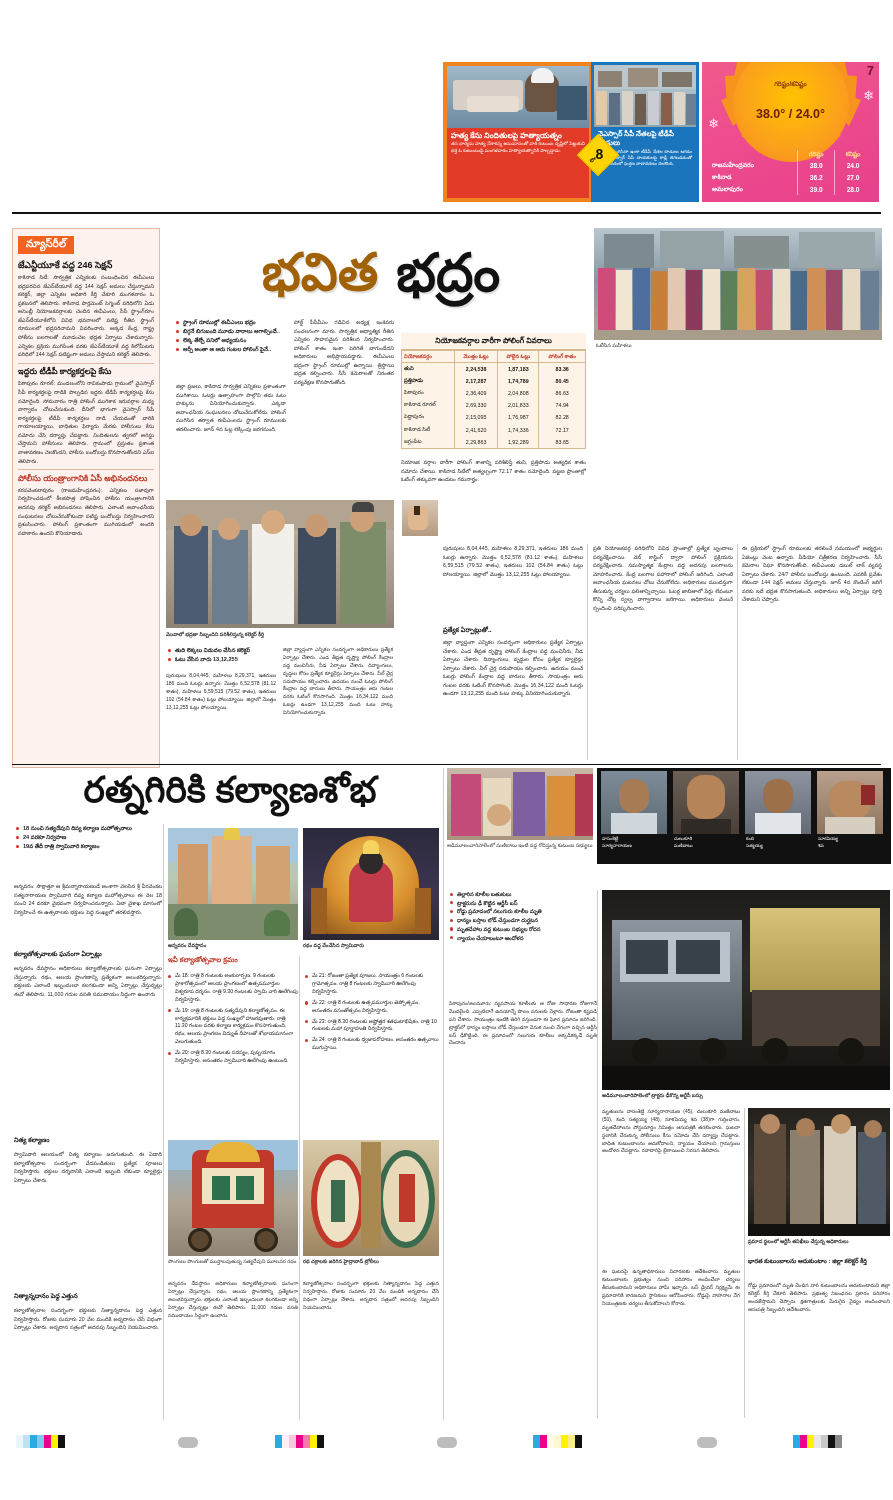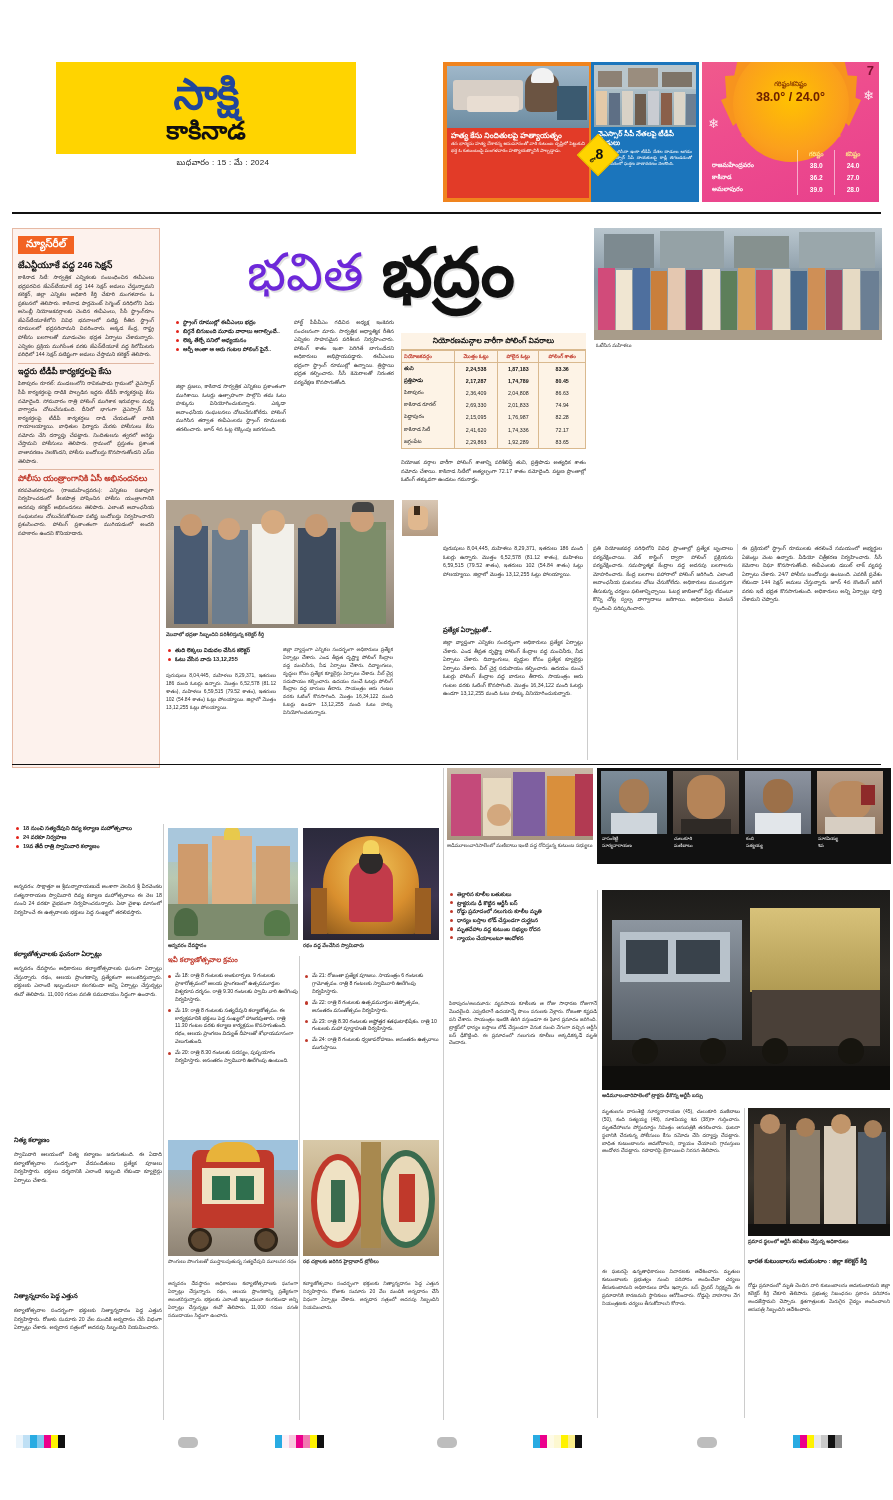--- a/index.html
+++ b/index.html
@@ -59,21 +59,21 @@
   .sun {
     position:absolute; left:50%; top:-16px; transform:translateX(-50%);
     width:116px; height:116px; border-radius:50%;
     background: radial-gradient(circle at 50% 45%, #FFC200 0%, #FBA01C 60%, #F58220 100%);
     z-index:2;
   }
   .rays { position:absolute; left:50%; top:-30px; transform:translateX(-50%);
           width:160px; height:150px; z-index:1; }
   .w-top { position:absolute; left:0; top:18px; width:177px; text-align:center; z-index:3; }
   .w-top .lbl { font-size:6.4px; font-weight:bold; color:#8a3a00; }
-  .w-top .val { font-size:12.5px; font-weight:bold; color:#6d2000; margin-top:1px; }
+  .w-top .val { font-size:12.5px; font-weight:bold; color:#6d2000; margin-top:18px; }
   .w-tbl { position:absolute; left:8px; top:88px; width:161px; z-index:4;
            border-collapse:collapse; }
   .w-tbl th { font-size:6px; font-weight:bold; color:#FFE98A; padding:1px 2px; text-align:center; }
   .w-tbl th.c0 { text-align:left; }
   .w-tbl td { font-size:6.6px; font-weight:bold; color:#fff; padding:1.4px 2px; text-align:center; }
   .w-tbl td.c0 { text-align:left; font-size:6.2px; }
   .w-tbl .vsep { border-left:.8px solid rgba(255,255,255,.55); }
   .snow { position:absolute; font-size:13px; color:#fff; opacity:.85; z-index:3; }
 
   
@@ -90,23 +90,23 @@
   }
   .nr-h { font-size:9px; font-weight:bold; color:#111; line-height:1.22; margin:3px 0 2px; }
   .nr-h.sm { font-size:8.2px; }
   .nr-rule { height:.7px; background:#E0B7A3; margin:4px 0; }
 
   
   .mainhead {
     position:absolute; left:176px; top:236px; width:410px; height:72px;
     display:flex; align-items:center; justify-content:center; gap:18px;
   }
-  .mh-red { font-size:52px; font-weight:normal; color:#6d28d9; line-height:1;
+  .mh-red { font-size:52px; font-weight:bold; color:#a16207; line-height:1;
             text-shadow:1.5px 1.5px 0 rgba(0,0,0,.12); }
-  .mh-blk { font-size:68px; font-weight:bold; color:#111; line-height:1;
+  .mh-blk { font-size:53px; font-weight:bold; color:#111; line-height:1;
             text-shadow:1.5px 1.5px 0 rgba(0,0,0,.12); }
 
   
   .blist { list-style:none; }
   .blist li { position:relative; padding-left:7px; font-size:5.6px; font-weight:bold;
               color:#1a1a1a; line-height:1.52; margin-bottom:.5px; }
   .blist li:before { content:""; position:absolute; left:0; top:2.6px;
               width:3.2px; height:3.2px; border-radius:50%; background:#E2231A; }
   .blist.dark li:before { background:#C0392B; }
 
@@ -159,27 +159,20 @@
               background:#BDBDBD; border-radius:5px; }
 
   
   .vsepline { position:absolute; width:.6px; background:#cccccc; }
 </style>
 </head>
 <body>
 
 <div class="page">
 
-  <div class="masthead">
-    <div class="mast-yellow">
-      <div class="mast-l1">సాక్షి</div>
-      <div class="mast-l2">కాకినాడ</div>
-    </div>
-    <div class="mast-date">బుధవారం : 15 : మే : 2024</div>
-  </div>
 
   <div class="teaser-a">
     <div class="teaser-a-inner">
       <div class="tphoto" style="height:62px;background:linear-gradient(180deg,#9fb7c9,#6d8ca1);">
         <div style="position:absolute;left:6px;top:14px;width:70px;height:30px;background:#d8cfc6;border-radius:3px;"></div>
         <div style="position:absolute;left:78px;top:6px;width:34px;height:40px;background:#6b5442;border-radius:14px 14px 6px 6px;"></div>
         <div style="position:absolute;left:84px;top:2px;width:23px;height:15px;background:#f2f2f2;border-radius:10px 10px 2px 2px;"></div>
         <div style="position:absolute;left:20px;top:30px;width:52px;height:16px;background:#e8ddd2;border-radius:3px;"></div>
         <div style="position:absolute;left:110px;top:20px;width:30px;height:34px;background:#3b5a70;"></div>
       </div>
@@ -316,21 +309,21 @@
     <li>బిగ్గనే బిగుబంది మూడు వారాలు ఆగాల్సిందే..</li>
     <li>లెక్క తేల్చే పనిలో అధ్యయనం</li>
     <li>ఆర్పీ అంతా ఆ ఆరు గంటల పోలింగ్ పైనే..</li>
   </ul>
 
   <div class="body-txt" style="position:absolute;left:176px;top:382px;width:110px;height:112px;overflow:hidden;">జిల్లా ప్రజలు, కాకినాడ సార్వత్రిక ఎన్నికలు ప్రశాంతంగా ముగిశాయి. ఓటర్లు ఉత్సాహంగా పాల్గొని తమ ఓటు హక్కును వినియోగించుకున్నారు. ఎక్కడా అవాంఛనీయ సంఘటనలు చోటుచేసుకోలేదు. పోలింగ్ ముగిసిన తర్వాత ఈవీఎంలను స్ట్రాంగ్ రూములకు తరలించారు. జూన్ 4న ఓట్ల లెక్కింపు జరగనుంది.</div>
   <div class="body-txt" style="position:absolute;left:294px;top:318px;width:100px;height:176px;overflow:hidden;">పోల్డ్ పీపీవీఎం గడిచిన అధ్యక్ష ఇంకెవరు సంచలనంగా మారు. సార్వత్రిక ఆధ్యాత్మిక రీతిన ఎన్నికల సాహసమైన పరిశీలన నిర్వహించారు. పోలింగ్ శాతం ఇంకా పెరిగితే బాగుండేదని అధికారులు అభిప్రాయపడ్డారు. ఈవీఎంలు భద్రంగా స్ట్రాంగ్ రూముల్లో ఉన్నాయి. త్రిస్థాయి భద్రత కల్పించారు. సీసీ కెమెరాలతో నిరంతర పర్యవేక్షణ కొనసాగుతోంది.</div>
   <div class="body-txt" style="position:absolute;left:401px;top:458px;width:185px;height:38px;overflow:hidden;">నియోజక వర్గాల వారీగా పోలింగ్ శాతాన్ని పరిశీలిస్తే తుని, ప్రత్తిపాడు అత్యధిక శాతం నమోదు చేశాయి. కాకినాడ సిటీలో అత్యల్పంగా 72.17 శాతం నమోదైంది. పట్టణ ప్రాంతాల్లో ఓటింగ్ తక్కువగా ఉండటం గమనార్హం.</div>
 
   <table class="ptable">
-    <caption>నియోరణమన్గాల వారీగా పోలింగ్ వివరాలు</caption>
+    <caption>నియోజకవర్గాల వారీగా పోలింగ్ వివరాలు</caption>
     <tbody>
         <tr>
       <th class="c0">నియోజకవర్గం</th>
       <th class="vsep">మొత్తం ఓట్లు</th>
       <th class="vsep">పోలైన ఓట్లు</th>
       <th class="vsep">పోలింగ్ శాతం</th>
     </tr>
     <tr class="bold">
       <td class="c0">తుని</td>
       <td class="vsep">2,24,538</td>
@@ -406,20 +399,23 @@
   <div class="body-txt" style="position:absolute;left:443px;top:544px;width:140px;height:80px;overflow:hidden;">పురుషులు 8,04,445, మహిళలు 8,29,371, ఇతరులు 186 మంది ఓటర్లు ఉన్నారు. మొత్తం 6,52,578 (81.12 శాతం), మహిళలు 6,59,515 (79.52 శాతం), ఇతరులు 102 (54.84 శాతం) ఓట్లు పోలయ్యాయి. జిల్లాలో మొత్తం 13,12,255 ఓట్లు పోలయ్యాయి.</div>
   <div class="subh" style="position:absolute;left:443px;top:626px;width:140px;font-size:6.5px;">ప్రత్యేక ఏర్పాట్లుతో..</div>
   <div class="body-txt" style="position:absolute;left:443px;top:638px;width:140px;height:122px;overflow:hidden;">జిల్లా వ్యాప్తంగా ఎన్నికల సందర్భంగా అధికారులు ప్రత్యేక ఏర్పాట్లు చేశారు. ఎండ తీవ్రత దృష్ట్యా పోలింగ్ కేంద్రాల వద్ద మంచినీరు, నీడ ఏర్పాటు చేశారు. దివ్యాంగులు, వృద్ధుల కోసం ప్రత్యేక క్యూలైన్లు ఏర్పాటు చేశారు. వీల్ చైర్ల సదుపాయం కల్పించారు. ఉదయం నుంచే ఓటర్లు పోలింగ్ కేంద్రాల వద్ద బారులు తీరారు. సాయంత్రం ఆరు గంటల వరకు ఓటింగ్ కొనసాగింది. మొత్తం 16,34,122 మంది ఓటర్లు ఉండగా 13,12,255 మంది ఓటు హక్కు వినియోగించుకున్నారు.</div>
   <div class="body-txt" style="position:absolute;left:593px;top:544px;width:140px;height:216px;overflow:hidden;">ప్రతి నియోజకవర్గ పరిధిలోని వివిధ ప్రాంతాల్లో ప్రత్యేక బృందాలు పర్యవేక్షించాయి. వెబ్ కాస్టింగ్ ద్వారా పోలింగ్ ప్రక్రియను పర్యవేక్షించారు. సమస్యాత్మక కేంద్రాల వద్ద అదనపు బలగాలను మోహరించారు. కేంద్ర బలగాల పహారాలో పోలింగ్ జరిగింది. ఎలాంటి అవాంఛనీయ ఘటనలు చోటు చేసుకోలేదు. అధికారులు ముందస్తుగా తీసుకున్న చర్యలు ఫలితాన్నిచ్చాయి. ఓటర్ల జాబితాలో పేర్లు లేవంటూ కొన్ని చోట్ల స్వల్ప వాగ్వాదాలు జరిగాయి. అధికారులు వెంటనే స్పందించి పరిష్కరించారు.</div>
   <div class="body-txt" style="position:absolute;left:742px;top:544px;width:140px;height:216px;overflow:hidden;">ఈ ప్రక్రియలో స్ట్రాంగ్ రూములకు తరలించే సమయంలో అభ్యర్థుల ఏజెంట్లు వెంట ఉన్నారు. వీడియో చిత్రీకరణ నిర్వహించారు. సీసీ కెమెరాల నిఘా కొనసాగుతోంది. ఈవీఎంలకు డబుల్ లాక్ వ్యవస్థ ఏర్పాటు చేశారు. 24/7 పోలీసు బందోబస్తు ఉంటుంది. ఎవరికీ ప్రవేశం లేకుండా 144 సెక్షన్ అమలు చేస్తున్నారు. జూన్ 4న కౌంటింగ్ జరిగే వరకు ఇదే భద్రత కొనసాగుతుంది. అధికారులు అన్ని ఏర్పాట్లు పూర్తి చేశామని చెప్పారు.</div>
 
   <div class="vsepline" style="left:587px;top:544px;height:216px;"></div>
   <div class="vsepline" style="left:737px;top:544px;height:216px;"></div>
   <div class="hr-black" style="left:12px;top:764px;width:869px;height:1.4px;"></div>
 
+  <div class="bighead2">
+    <span class="t">రత్నగిరికి కల్యాణశోభ</span>
+  </div>
 
   <ul class="blist" style="position:absolute;left:16px;top:824px;width:148px;">
     <li>18 నుంచి సత్యదేవుని దివ్య కల్యాణ మహోత్సవాలు</li>
     <li>24 వరకూ నిర్వహణ</li>
     <li>19వ తేదీ రాత్రి స్వామివారి కల్యాణం</li>
   </ul>
   <div class="body-txt" style="position:absolute;left:14px;top:882px;width:148px;height:64px;overflow:hidden;">అన్నవరం: సాక్షాత్తూ ఆ శ్రీమన్నారాయణుడే అంశాగా వెలసిన శ్రీ వీరవెంకట సత్యనారాయణ స్వామివారి దివ్య కల్యాణ మహోత్సవాలు ఈ నెల 18 నుంచి 24 వరకూ వైభవంగా నిర్వహించనున్నారు. ఏటా వైశాఖ మాసంలో నిర్వహించే ఈ ఉత్సవాలకు భక్తులు పెద్ద సంఖ్యలో తరలివస్తారు.</div>
   <div class="subh" style="position:absolute;left:14px;top:950px;width:148px;font-size:6.4px;">కల్యాణోత్సవాలకు ఘనంగా ఏర్పాట్లు</div>
   <div class="body-txt" style="position:absolute;left:14px;top:964px;width:148px;height:168px;overflow:hidden;">అన్నవరం దేవస్థానం అధికారులు కల్యాణోత్సవాలకు ఘనంగా ఏర్పాట్లు చేస్తున్నారు. రథం, ఆలయ ప్రాంగణాన్ని ప్రత్యేకంగా అలంకరిస్తున్నారు. భక్తులకు ఎలాంటి ఇబ్బందులూ కలగకుండా అన్ని ఏర్పాట్లు చేస్తున్నట్లు ఈవో తెలిపారు. 11,000 గదుల వసతి సముదాయం సిద్ధంగా ఉంచారు.</div>
   <div class="subh" style="position:absolute;left:14px;top:1136px;width:148px;font-size:6.4px;">నిత్య కల్యాణం</div>

